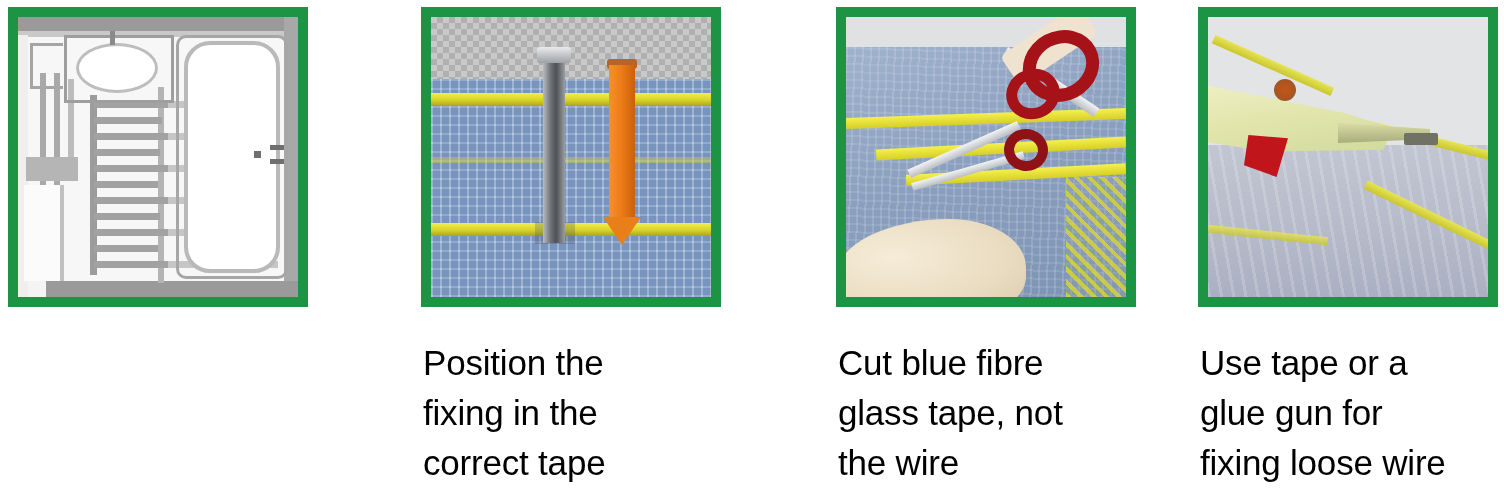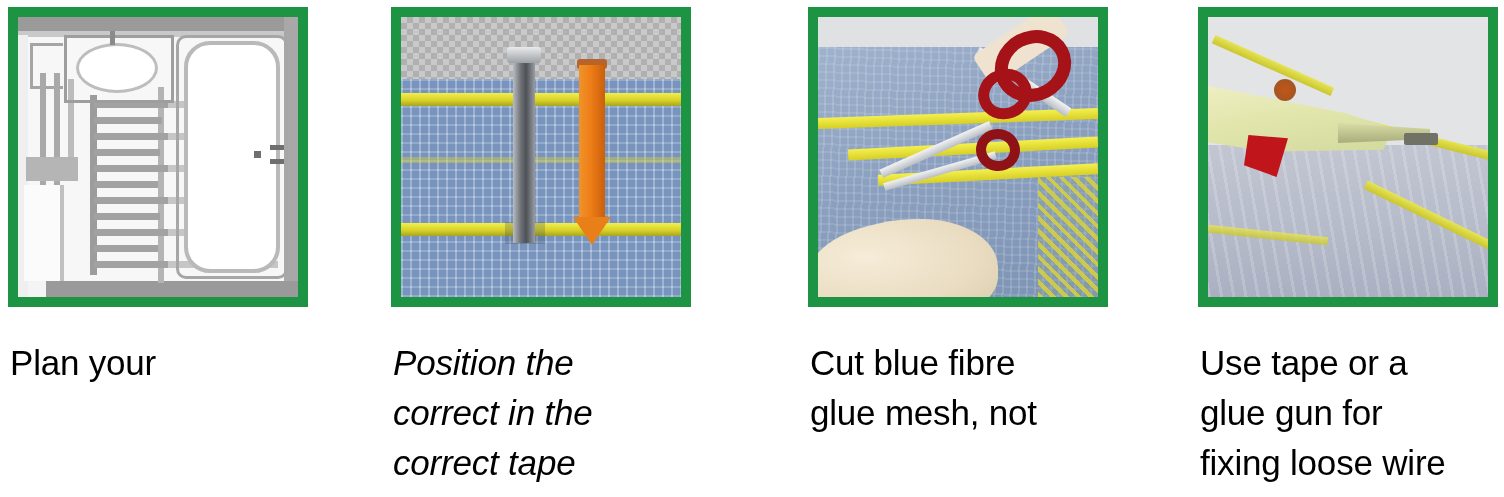--- a/index.html
+++ b/index.html
@@ -6,22 +6,22 @@
   body{
     width:1504px;height:497px;
     background:#ffffff;
     font-family:"Liberation Sans", sans-serif;
     overflow:hidden;
   }
   .board{position:relative;width:1504px;height:497px;}
 
   .step{position:absolute;top:0;width:316px;height:497px;}
   .step.s1{left:0px;}
-  .step.s2{left:383px;font-style:italic;}
-  .step.s3{left:800px;}
+  .step.s2{left:413px;}
+  .step.s3{left:828px;}
   .step.s4{left:1190px;}
 
   
   .frame{
     position:absolute;left:8px;top:7px;
     width:280px;height:280px;
     border:10px solid #1d9443;
     box-sizing:content-box;
     background:#e6e6e8;
   }
@@ -265,21 +265,20 @@
           <div class="basin"></div>
           <div class="tapmark"></div>
 
           <div class="smallbox"></div>
           <div class="door"></div>
           <div class="doorline"></div>
         </div>
       </div>
     </div>
     <div class="caption">
-      <span class="cap-line">Plan your</span>
     </div>
   </div>
 
   <div class="step s2">
     <div class="frame">
       <div class="photo">
         <div class="p2">
           <div class="tilewall"></div>
           <div class="floor"></div>
           <div class="wire-faint" style="top:140px;"></div>
@@ -289,21 +288,21 @@
           <div class="conduit"></div>
           <div class="conduit-cap"></div>
           <div class="arrow-top"></div>
           <div class="arrow-shaft"></div>
           <div class="arrow-head"></div>
         </div>
       </div>
     </div>
     <div class="caption">
       <span class="cap-line">Position the</span>
-      <span class="cap-line">correct in the</span>
+      <span class="cap-line">fixing in the</span>
       <span class="cap-line">correct tape</span>
     </div>
   </div>
 
   <div class="step s3">
     <div class="frame">
       <div class="photo">
         <div class="p3">
           <div class="sky"></div>
           <div class="mat"></div>
@@ -322,21 +321,22 @@
           <div class="handle" style="left:160px;top:52px;width:32px;height:28px;transform:rotate(-20deg);border-width:11px;"></div>
           <div class="handle" style="left:158px;top:112px;width:24px;height:22px;transform:rotate(10deg);border-width:10px;border-color:#8e1216;"></div>
 
           <div class="corner-mesh"></div>
           <div class="hand"></div>
         </div>
       </div>
     </div>
     <div class="caption">
       <span class="cap-line">Cut blue fibre</span>
-      <span class="cap-line">glue mesh, not</span>
+      <span class="cap-line">glass tape, not</span>
+      <span class="cap-line">the wire</span>
     </div>
   </div>
 
   <div class="step s4">
     <div class="frame">
       <div class="photo">
         <div class="p4">
           <div class="floor"></div>
           <div class="floortex"></div>
 

